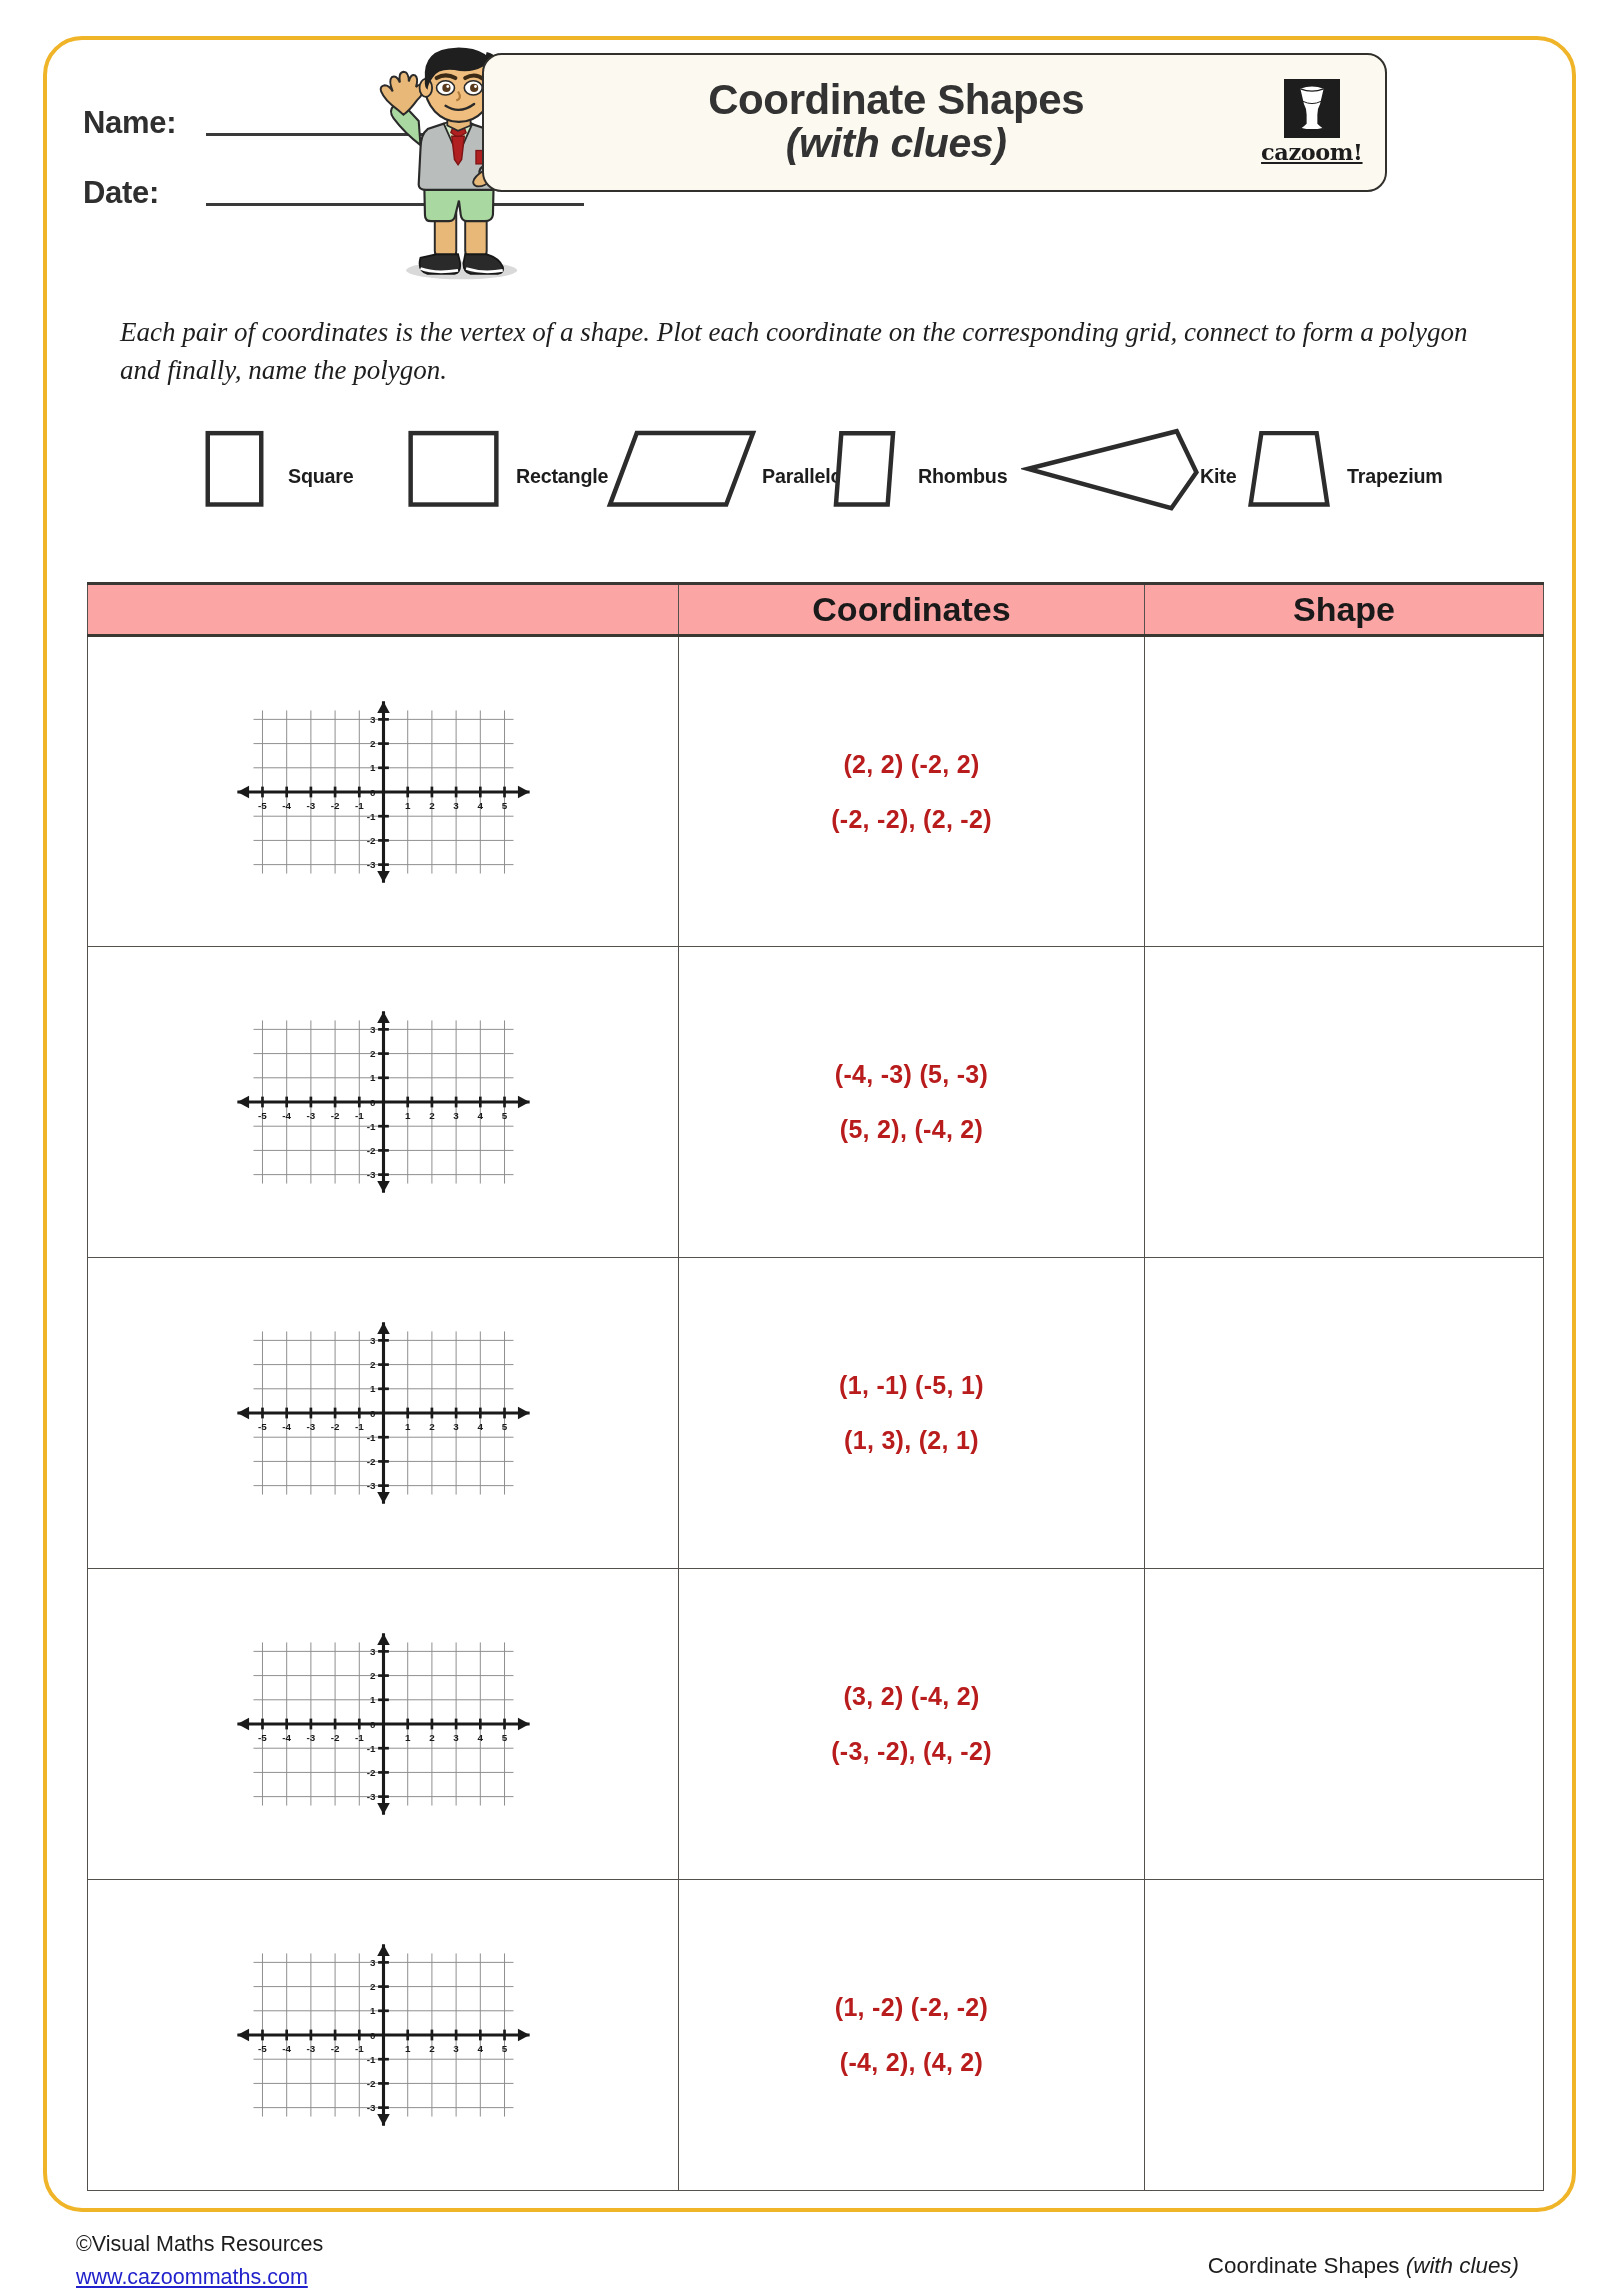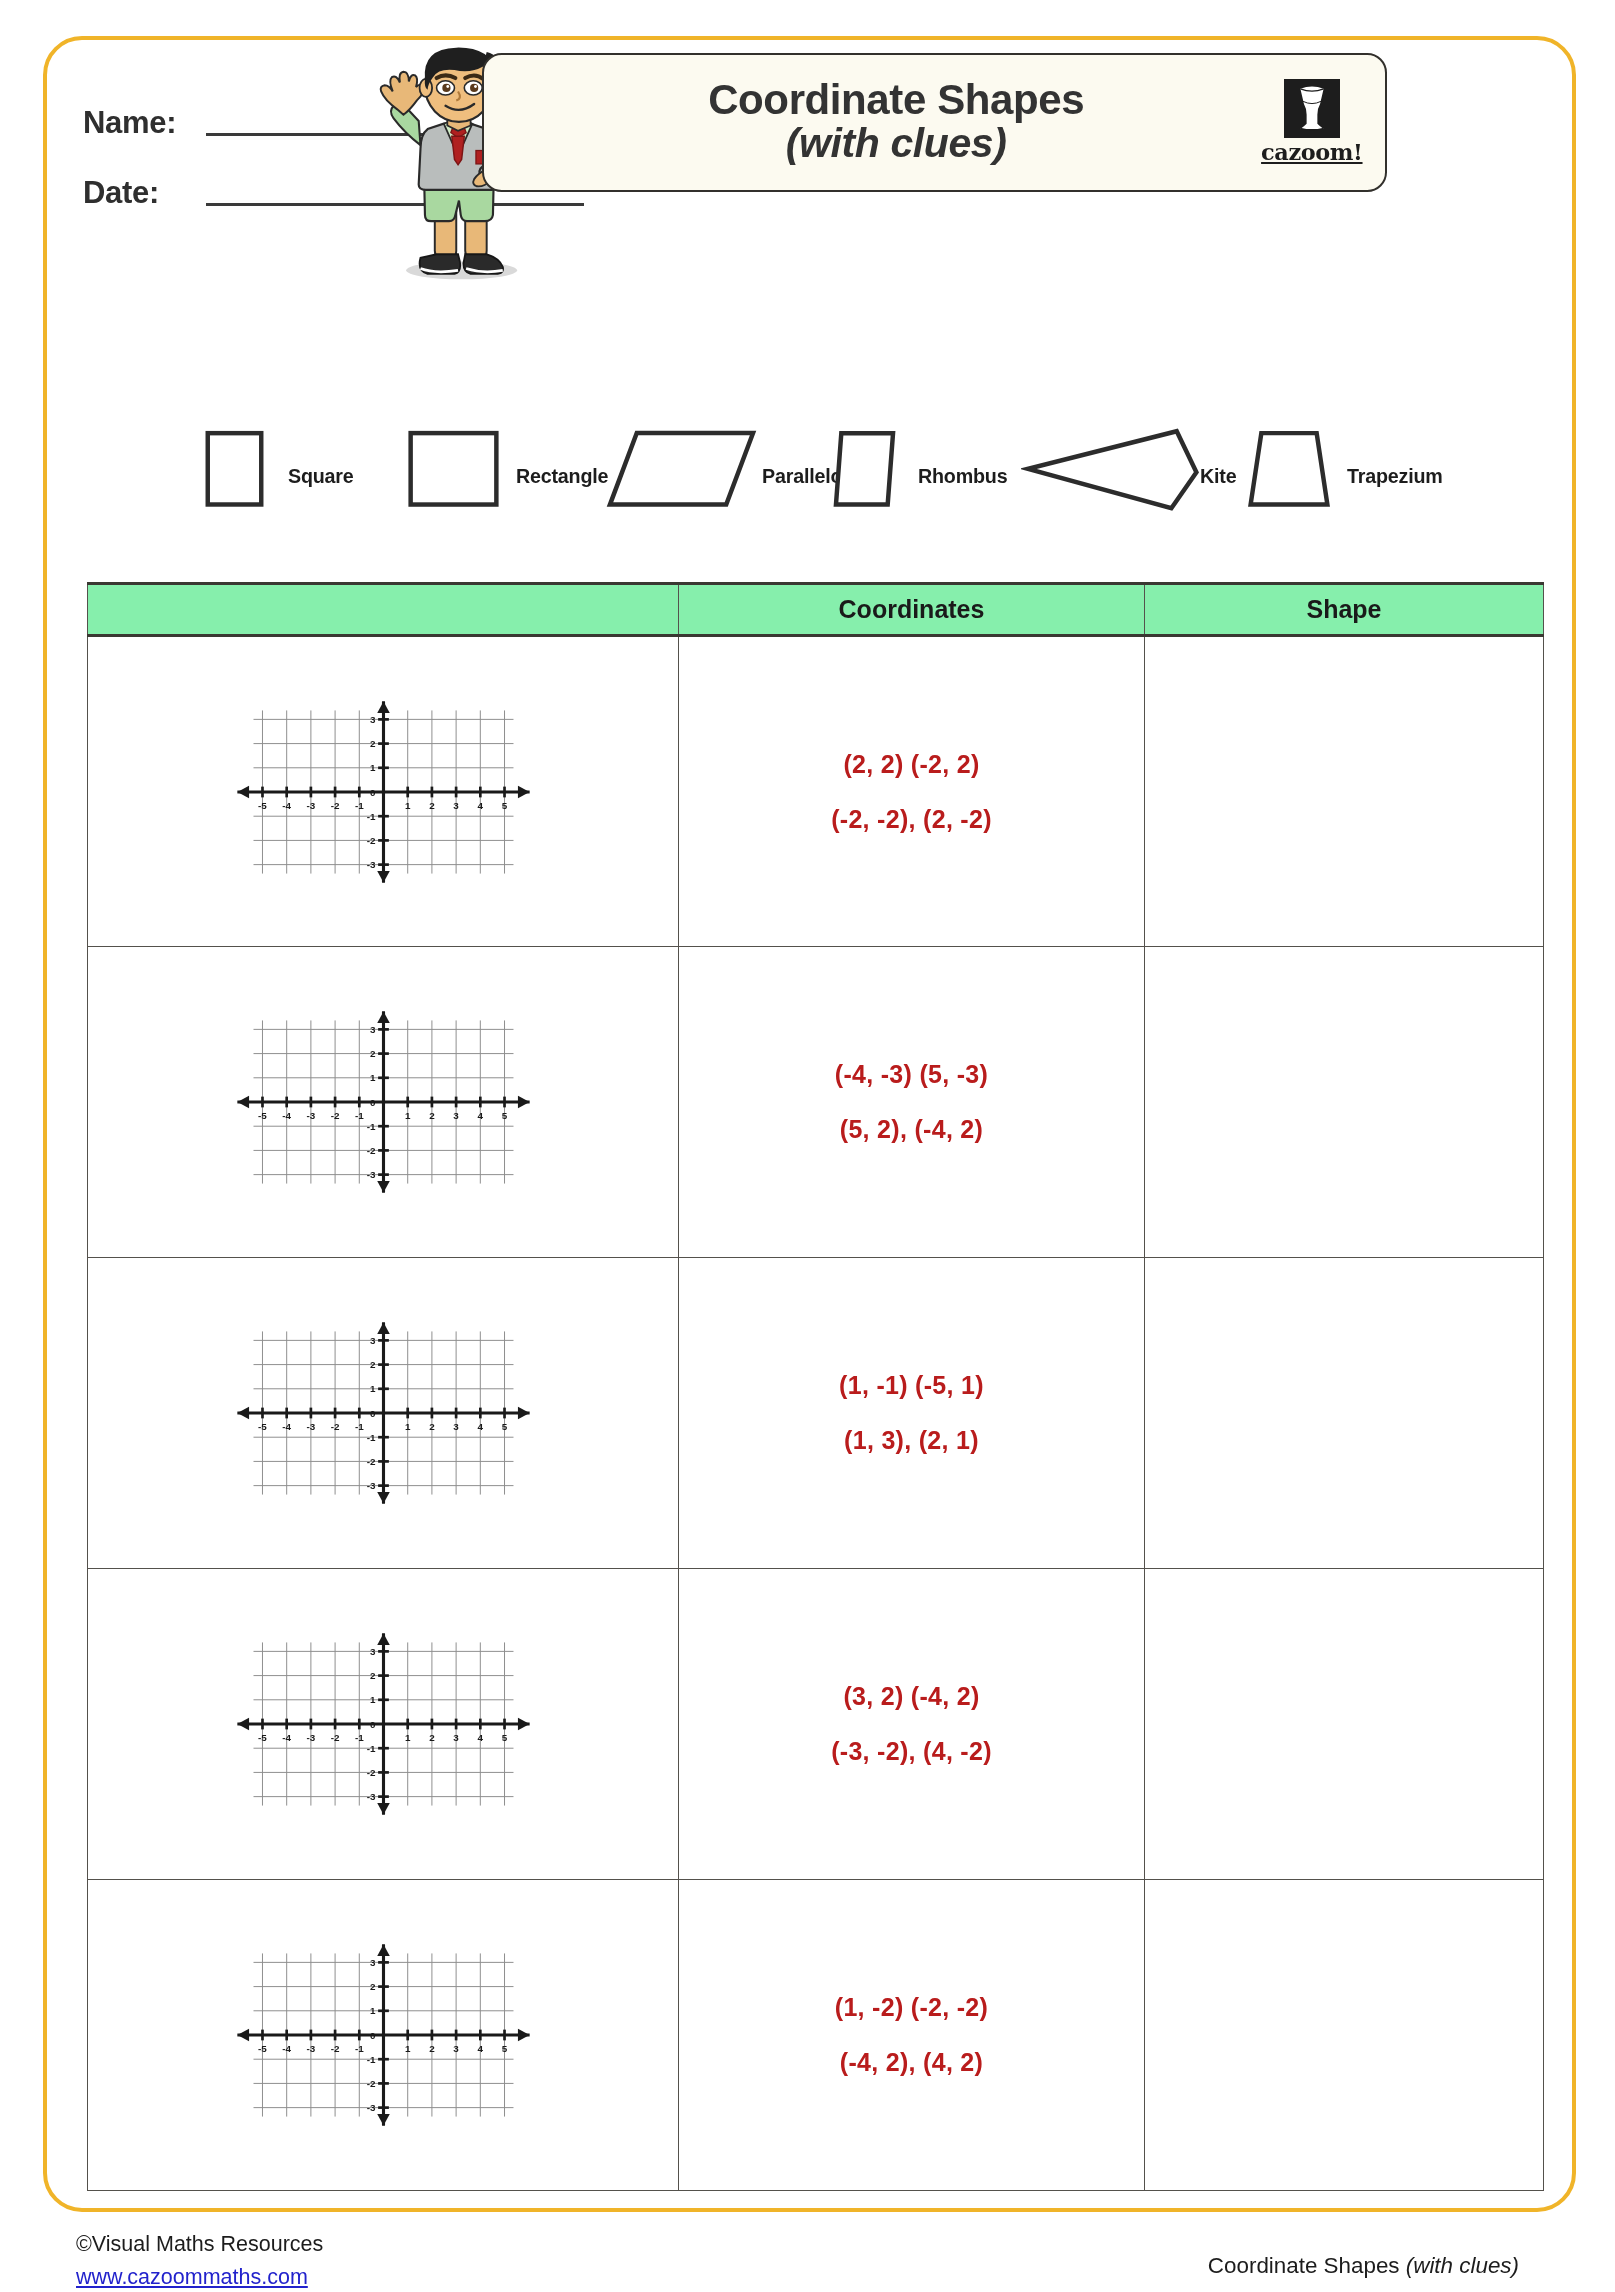--- a/index.html
+++ b/index.html
@@ -164,23 +164,23 @@
     position: absolute;
     left: 40px; top: 542px;
     width: 1455px;
     border-collapse: collapse;
     table-layout: fixed;
   }
   .qtable th, .qtable td {
     border: 1.8px solid #54514c;
   }
   .qtable thead th {
-    background: #86efac;
+    background: #fca5a5;
     height: 52px;
-    font-size: 25px;
+    font-size: 34px;
     font-weight: bold;
     color: #1a1a1a;
     border-top: 3.6px solid #3a3832;
     border-bottom: 3.6px solid #3a3832;
   }
   .col-grid  { width: 591px; }
   .col-coord { width: 466px; }
   .col-shape { width: 399px; }
 
   .qtable tbody td { height: 311px; vertical-align: middle; }
@@ -309,20 +309,21 @@
             <path d="M18 11 Q31 16 44 11" stroke="#1d1d1d" stroke-width="1.4" fill="none"></path>
             <path d="M21 25 Q31 30 41 25" stroke="#1d1d1d" stroke-width="1.1" fill="none"></path>
             <path d="M18 55 Q31 59 44 55" stroke="#1d1d1d" stroke-width="1.2" fill="none"></path>
           </svg>
         </div>
         <div class="brand-word">cazoom!</div>
       </div>
     </div>
   </div>
 
+  <div class="instructions">Each pair of coordinates is the vertex of a shape. Plot each coordinate on the corresponding grid, connect to form a polygon and finally, name the polygon.</div>
 
   <div class="gallery">
 
     <div class="gal-item">
       <div class="gal-svg-wrap">
         <svg viewBox="0 0 120 110" width="107" height="99">
             <rect x="30" y="12" width="60" height="80" fill="#fff" stroke="#2c2c2c" stroke-width="5"></rect>
           </svg>
       </div>
       <div class="gal-label">Square</div>

